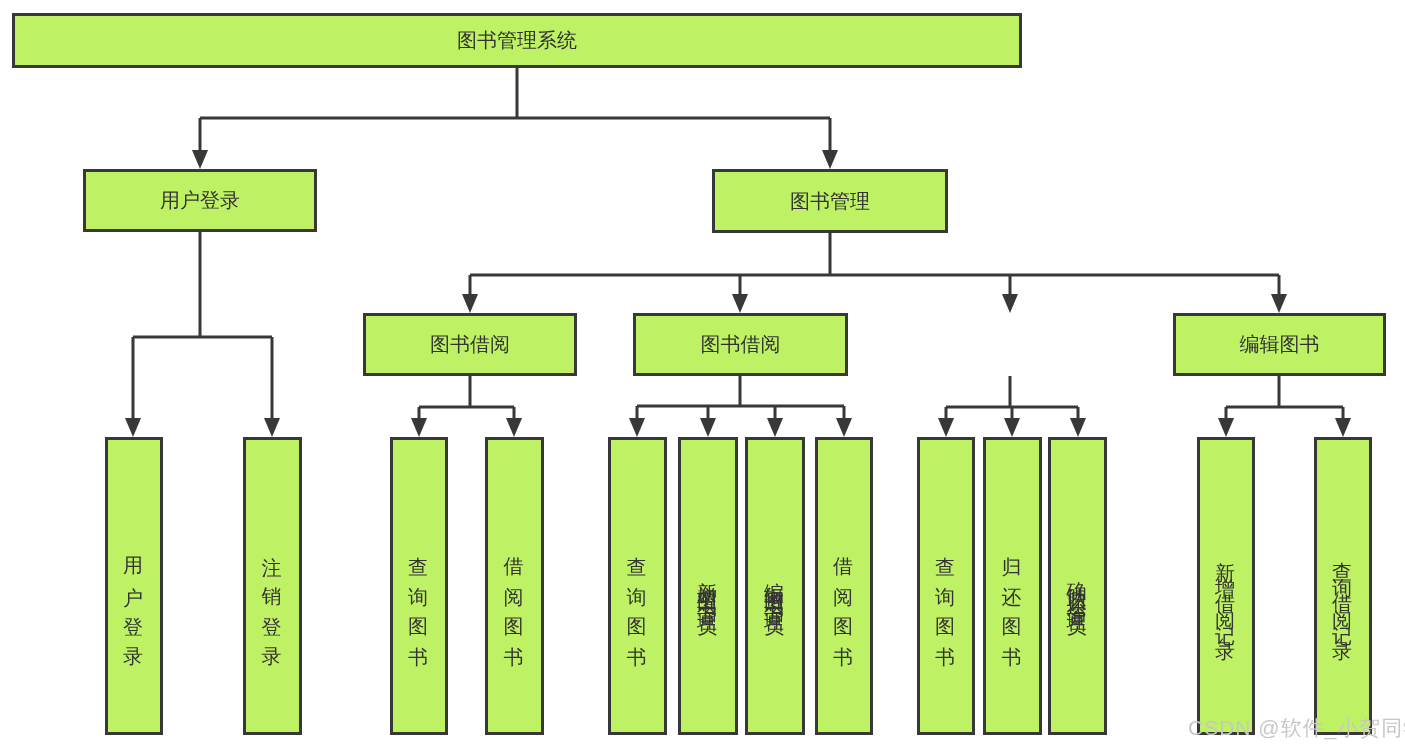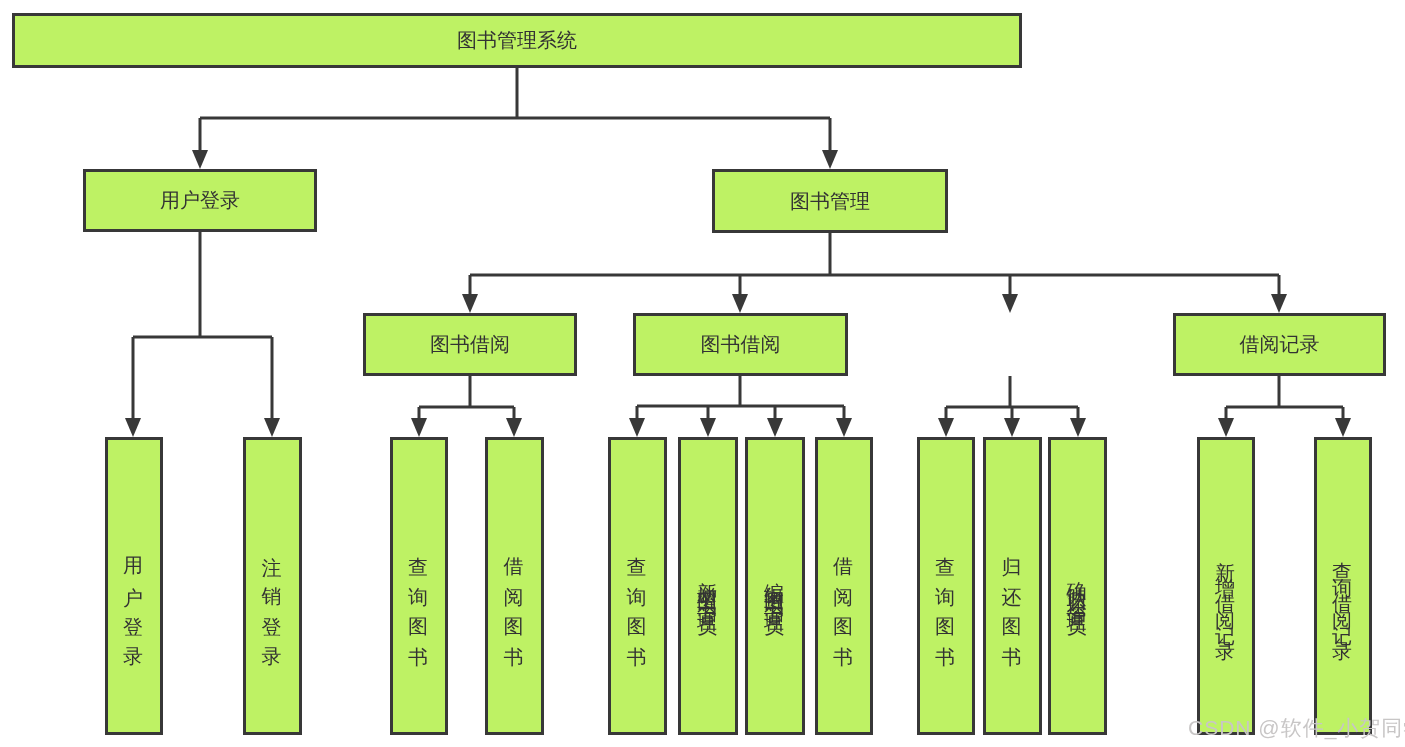--- a/index.html
+++ b/index.html
@@ -111,21 +111,21 @@
     <span>图书管理</span>
   </div>
 
   <div class="box h" style="left:363px;top:313px;width:214px;height:63px">
     <span>图书借阅</span>
   </div>
   <div class="box h" style="left:633px;top:313px;width:215px;height:63px">
     <span>图书借阅</span>
   </div>
   <div class="box h" style="left:1173px;top:313px;width:213px;height:63px">
-    <span>借阅记录</span>
+    <span>编辑图书</span>
   </div>
 
   <div class="box v v-lg" style="left:105px;top:437px;width:58px;height:298px">
     <span>用户登录</span>
   </div>
   <div class="box v v-lg" style="left:243px;top:437px;width:59px;height:298px">
     <span>注销登录</span>
   </div>
 
   <div class="box v v-lg" style="left:390px;top:437px;width:58px;height:298px">

